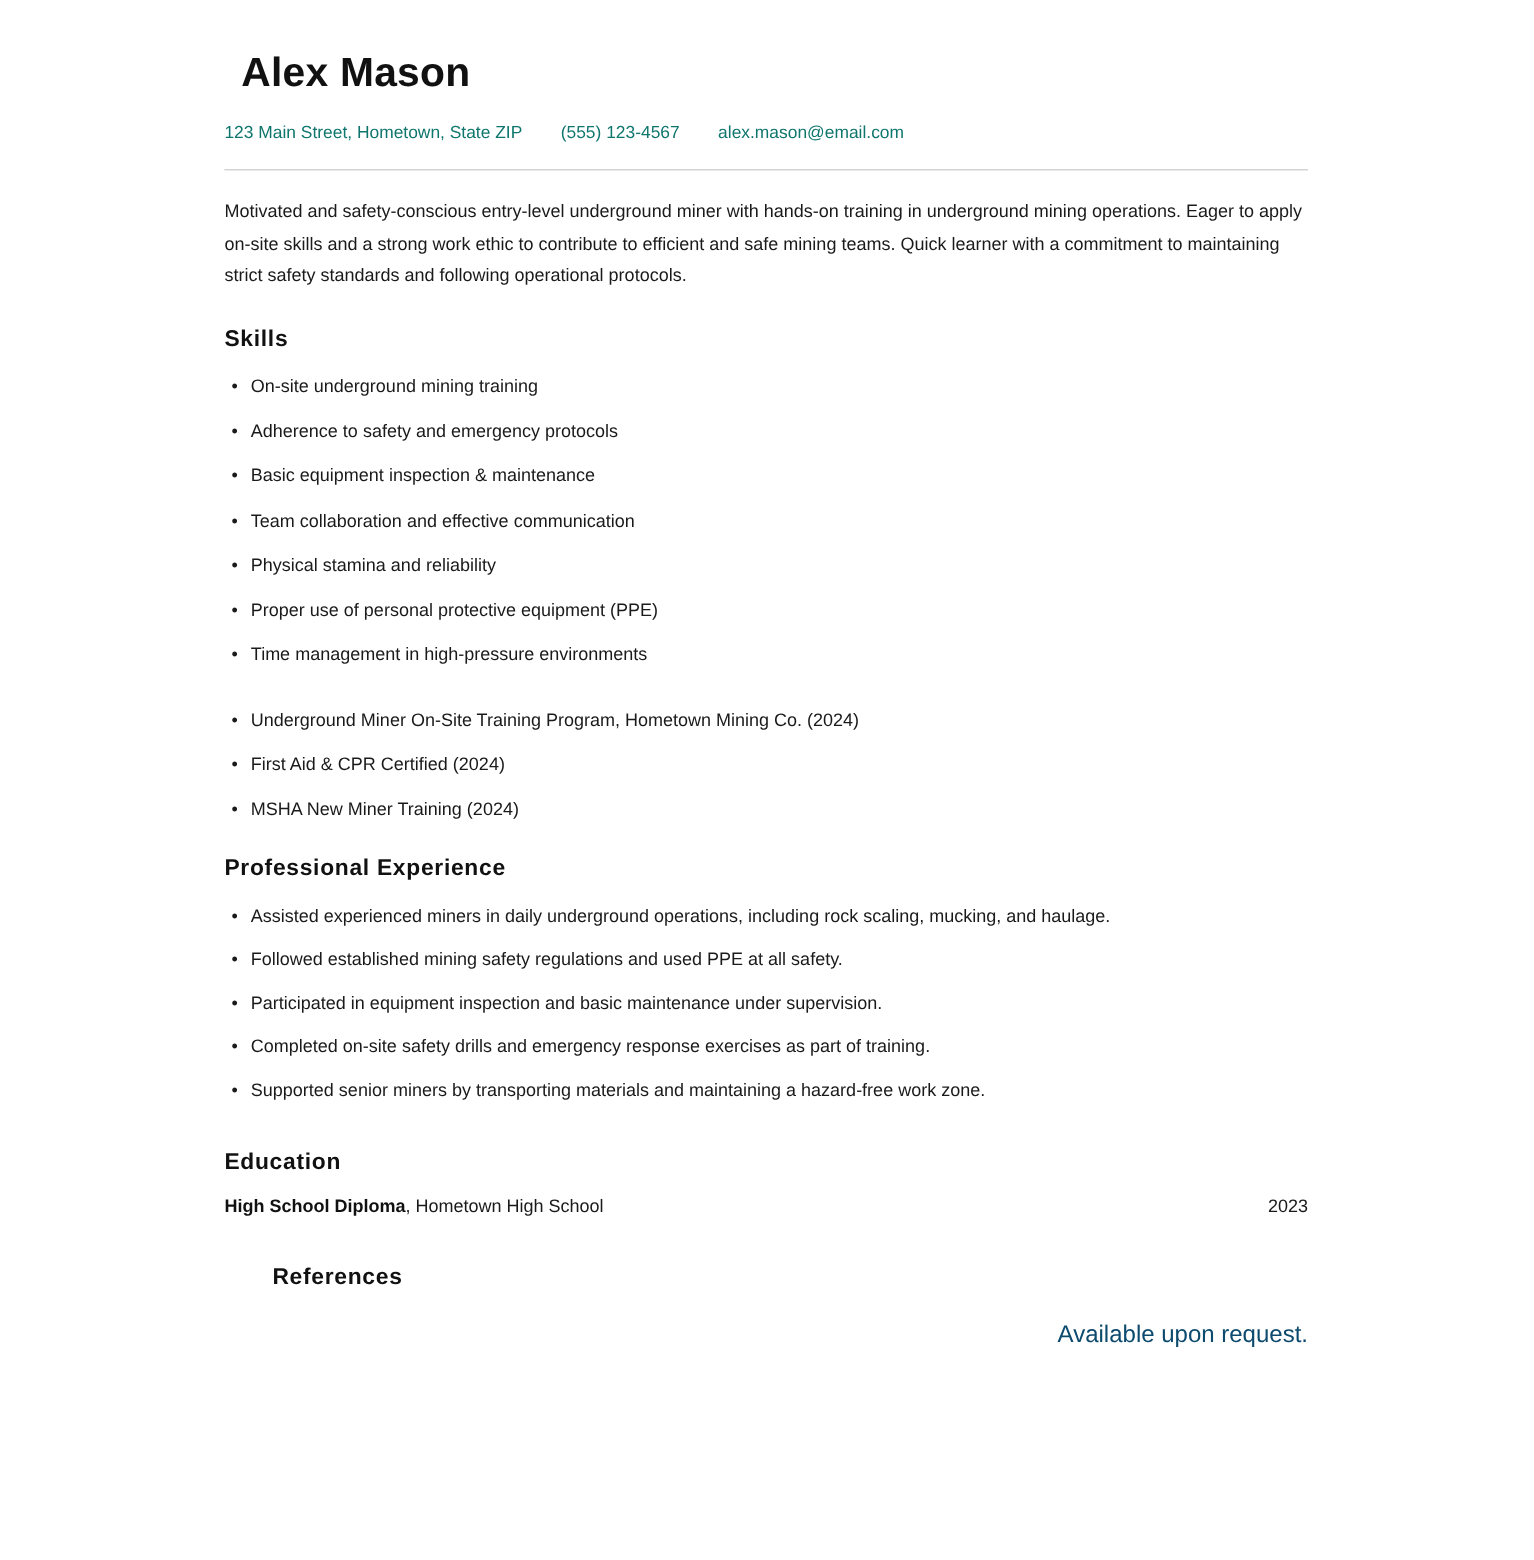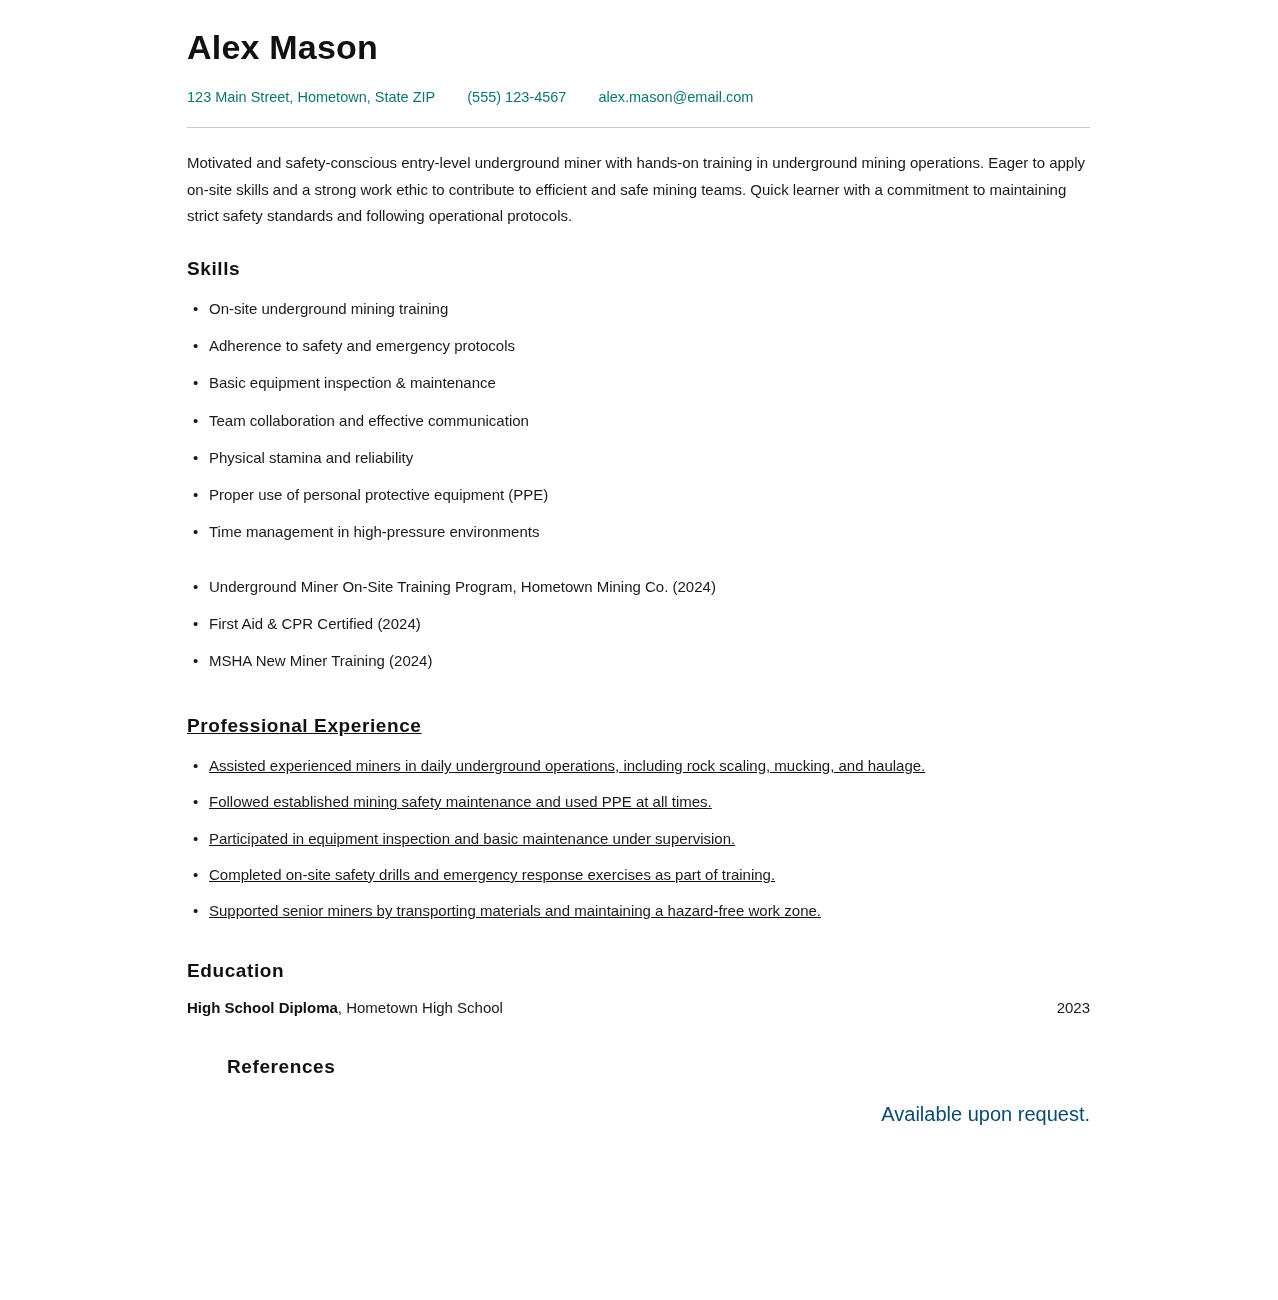--- a/index.html
+++ b/index.html
@@ -30,21 +30,21 @@
     top: 0;
     width: 903px;
   }
 
   
   .name {
     font-size: 34px;
     font-weight: bold;
     letter-spacing: 0.2px;
     color: #111111;
-    margin: 0;
+    margin: 14px;
     padding-top: 28px;
     line-height: 1.15;
   }
 
   .contact-line {
     margin-top: 21px;
     font-size: 14.5px;
     color: #0f766e;
     line-height: 1.3;
     white-space: nowrap;
@@ -112,21 +112,21 @@
     color: #1a1a1a;
   }
 
   
   ul.bullets.tight li {
     margin-bottom: 16px;
   }
 
   .section.skills { margin-top: 28px; }
   .section.certs  { margin-top: 34px; }
-  .section.experience { margin-top: 44px; text-decoration: underline; }
+  .section.experience { margin-top: 28px; }
   .section.education  { margin-top: 39px; }
   .section.references { margin-top: 38px; }
 
   .section.certs .section-title { margin-bottom: 16px; }
   .section.experience .section-title { margin-bottom: 18px; }
   .section.education .section-title { margin-bottom: 15px; }
   .section.references .section-title { margin-bottom: 21px; margin-left: 40px; }
 
   
   .entry-row {
@@ -241,21 +241,21 @@
       <h2 class="section-title">Professional Experience</h2>
 
 
       <ul class="bullets tight">
         <li>
           <span class="bullet-dot">•</span>
           <span>Assisted experienced miners in daily underground operations, including rock scaling, mucking, and haulage.</span>
         </li>
         <li>
           <span class="bullet-dot">•</span>
-          <span>Followed established mining safety maintenance and used PPE at all times.</span>
+          <span>Followed established mining safety regulations and used PPE at all safety.</span>
         </li>
         <li>
           <span class="bullet-dot">•</span>
           <span>Participated in equipment inspection and basic maintenance under supervision.</span>
         </li>
         <li>
           <span class="bullet-dot">•</span>
           <span>Completed on-site safety drills and emergency response exercises as part of training.</span>
         </li>
         <li>

